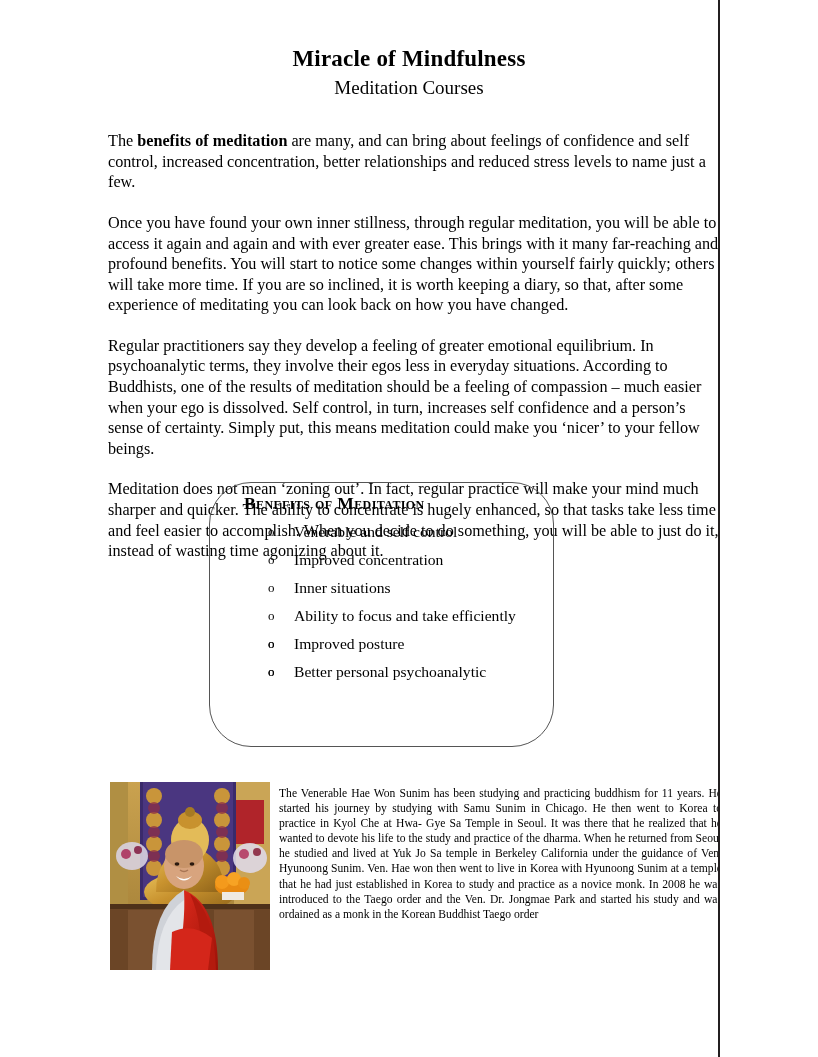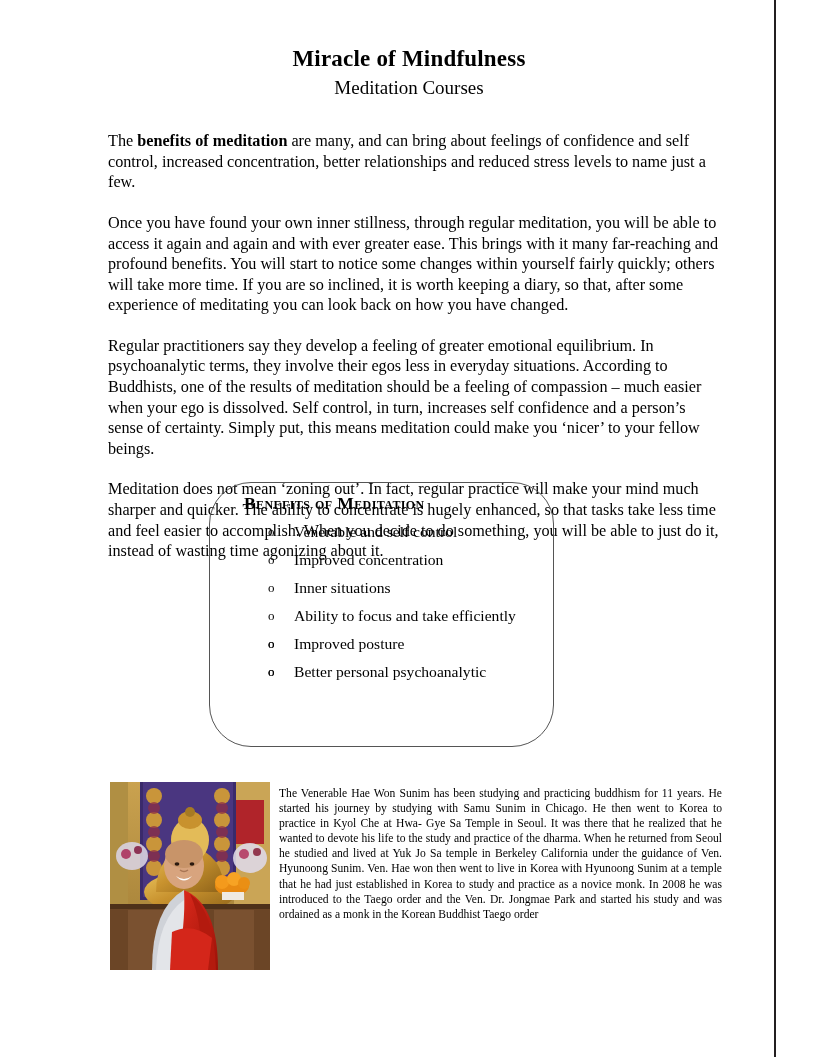--- a/index.html
+++ b/index.html
@@ -2,21 +2,21 @@
 <html><head>
 <meta charset="utf-8">
 <style>
   html, body {
     margin: 0;
     padding: 0;
     background: #ffffff;
   }
   .page {
     position: relative;
-    width: 776px;
+    width: 720px;
     height: 1057px;
     background: #ffffff;
     box-sizing: border-box;
     border-right: 2px solid #231f20;
     overflow: hidden;
     font-family: "Liberation Serif", "DejaVu Serif", serif;
     color: #000000;
   }
   .content {
     position: absolute;

